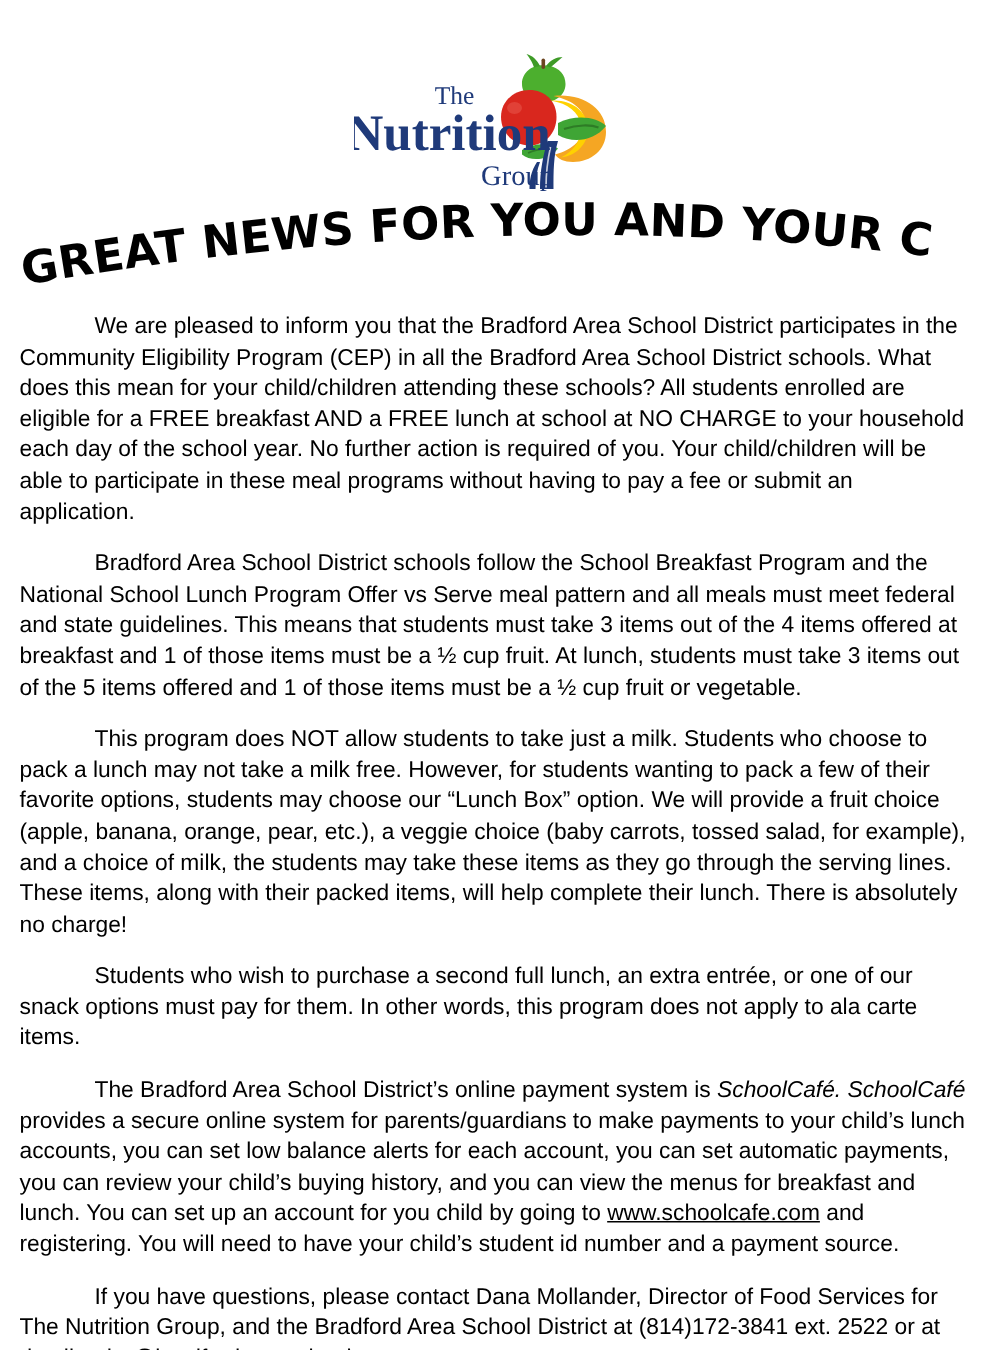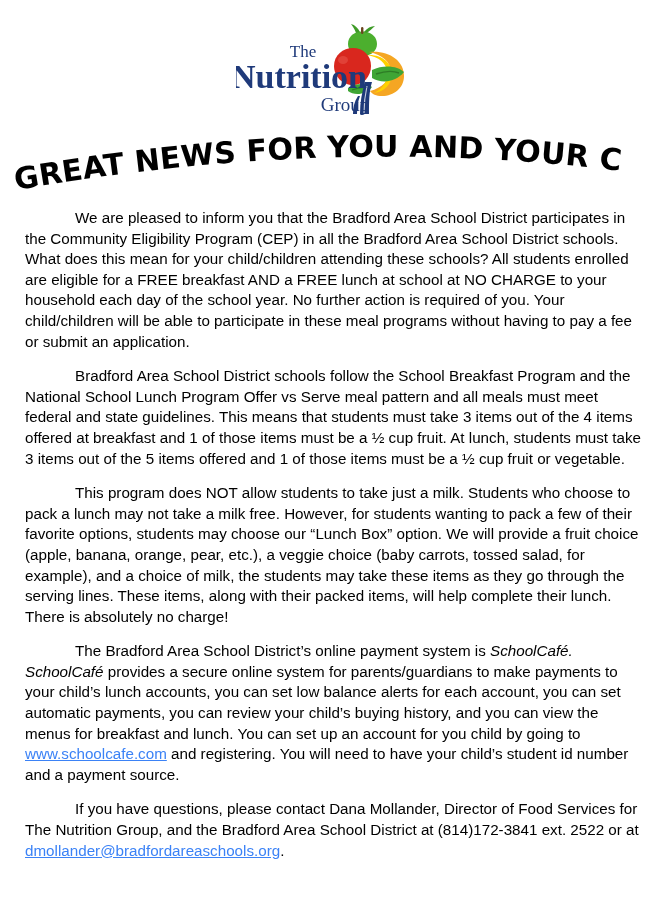--- a/index.html
+++ b/index.html
@@ -27,21 +27,21 @@
     position: absolute;
     left: 0;
     top: 22px;
     width: 672px;
     height: 100px;
   }
   .logo-inner {
     position: relative;
     width: 200px;
     height: 96px;
-    margin: 0 auto;
+    margin: 12px auto;
   }
   .logo-svg {
     position: absolute;
     left: 0;
     top: 0;
   }
 
   
   .headline {
     position: absolute;
@@ -60,34 +60,34 @@
   }
 
   
   .body-copy {
     position: absolute;
     left: 13px;
     top: 208px;
     width: 633px;
   }
   p.para {
-    margin: 0 0 14px 12px;
+    margin: 0 0 14px 0;
     text-indent: 50px;
     font-size: 15.2px;
     line-height: 20.6px;
     font-family: "Liberation Sans", sans-serif;
     color: #000000;
     text-align: left;
     white-space: normal;
   }
   p.para:last-child { margin-bottom: 0; }
 
   .bi { font-weight: normal; font-style: italic; }
   a.weblink {
-    color: #3b82f6;
+    color: #000000;
   }
 </style>
 </head>
 <body>
 
 <div class="page">
 
   <div class="logo-block">
     <div class="logo-inner">
       <svg class="logo-svg" width="200" height="96" viewBox="0 0 200 96">
@@ -147,20 +147,23 @@
     </p>
 
     <p class="para">
       <span>Bradford Area School District schools follow the School Breakfast Program and the National School Lunch Program Offer vs Serve meal pattern and all meals must meet federal and state guidelines.  This means that students must take 3 items out of the 4 items offered at breakfast and 1 of those items must be a ½ cup fruit.  At lunch, students must take 3 items out of the 5 items offered and 1 of those items must be a ½ cup fruit or vegetable.</span>
     </p>
 
     <p class="para">
       <span>This program does NOT allow students to take just a milk.  Students who choose to pack a lunch may not take a milk free.  However, for students wanting to pack a few of their favorite options, students may choose our “Lunch Box” option.  We will provide a fruit choice (apple, banana, orange, pear, etc.), a veggie choice (baby carrots, tossed salad, for example), and a choice of milk, the students may take these items as they go through the serving lines.  These items, along with their packed items, will help complete their lunch.  There is absolutely no charge!</span>
     </p>
 
+    <p class="para">
+      <span>Students who wish to purchase a second full lunch, an extra entrée, or one of our snack options must pay for them.  In other words, this program does not apply to ala carte items.</span>
+    </p>
 
     <p class="para">
       <span>The Bradford Area School District’s online payment system is </span><span class="bi">SchoolCafé.</span><span> </span><span class="bi">SchoolCafé</span><span> provides a secure online system for parents/guardians to make payments to your child’s lunch accounts, you can set low balance alerts for each account, you can set automatic payments, you can review your child’s buying history, and you can view the menus for breakfast and lunch.  You can set up an account for you child by going to </span><a class="weblink" href="#">www.schoolcafe.com</a><span> and registering.  You will need to have your child’s student id number and a payment source.</span>
     </p>
 
     <p class="para">
       <span>If you have questions, please contact Dana Mollander, Director of Food Services for The Nutrition Group, and the Bradford Area School District at (814)172-3841 ext. 2522 or at </span><a class="weblink" href="#">dmollander@bradfordareaschools.org</a><span>.</span>
     </p>
 
   </div>

